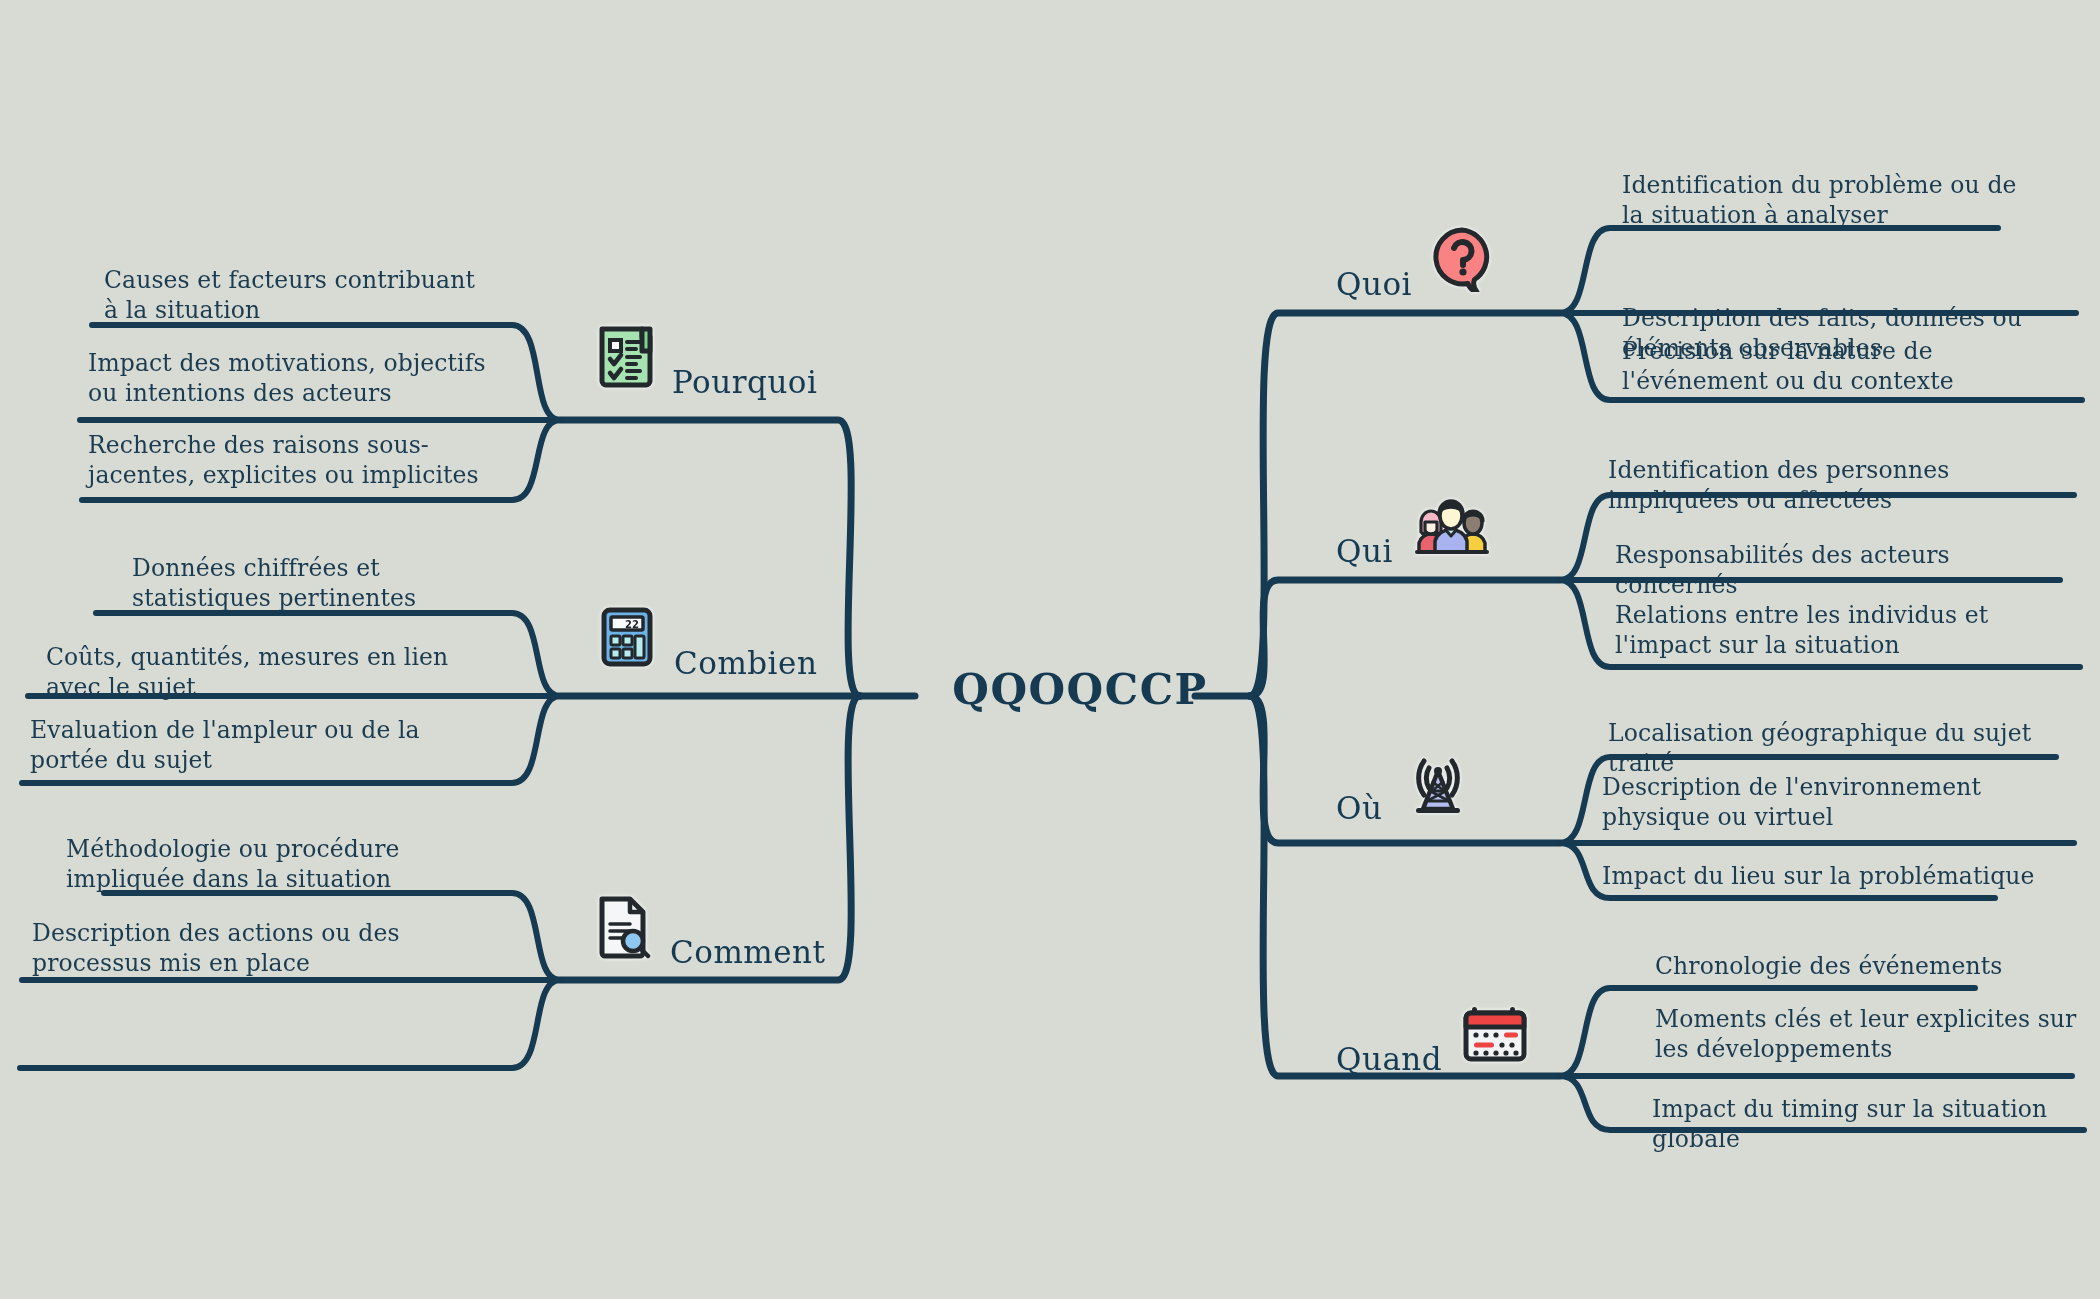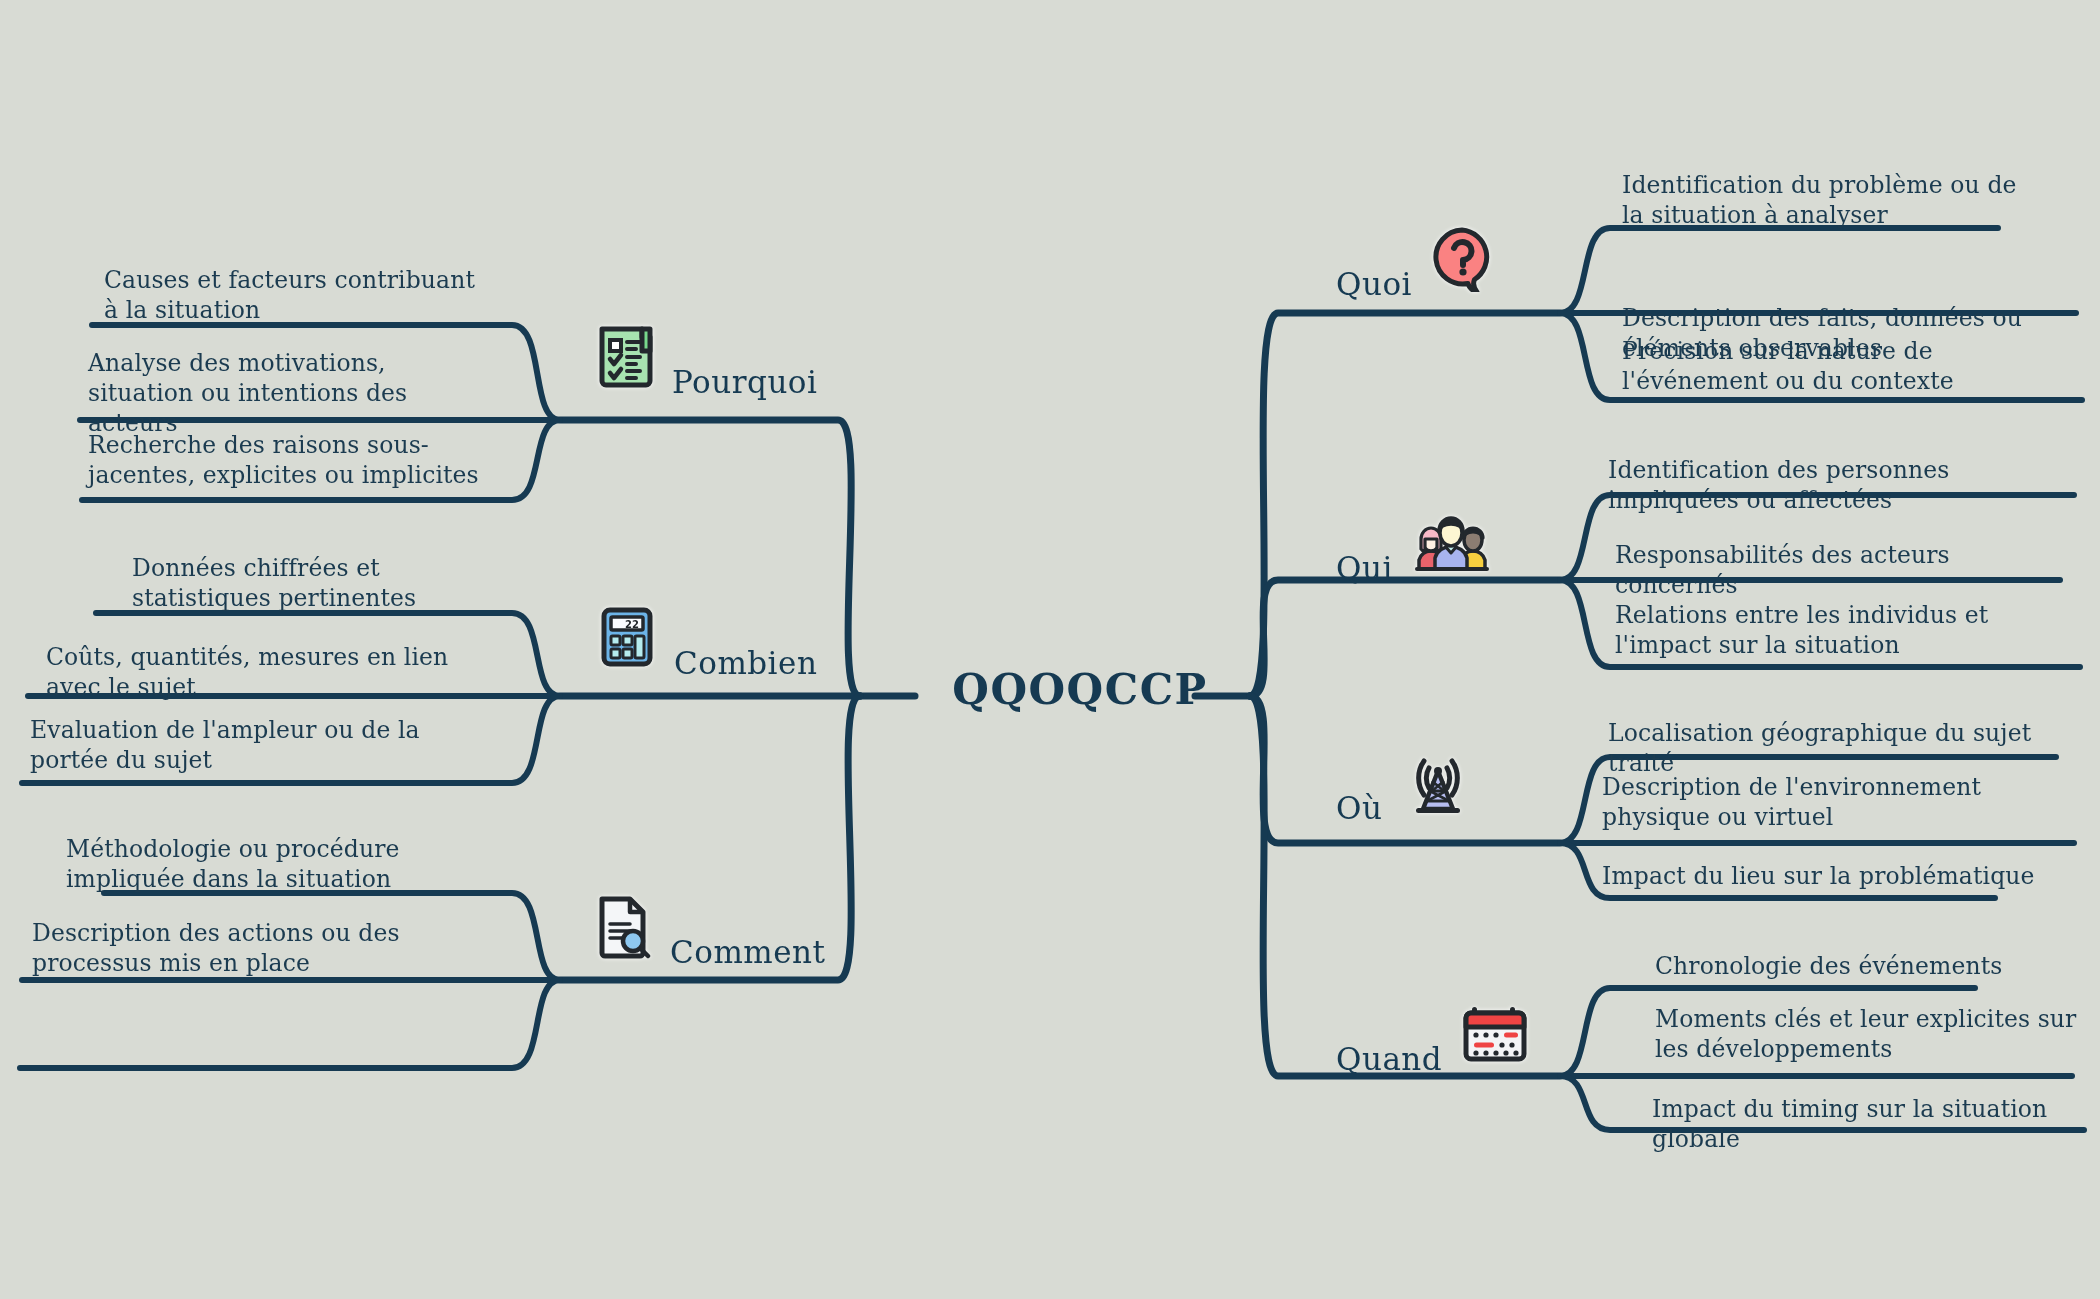--- a/index.html
+++ b/index.html
@@ -167,21 +167,21 @@
     <span class="branch-text">Quoi</span>
     <span class="icon">
       <svg width="70" height="68" viewBox="0 0 70 68">
         <path d="M34 6 a27 27 0 1 0 6 53.5 c1 4 4 7 9 8.5 c-4-5-4-9-2.5-12.5 A27 27 0 0 0 34 6 Z" fill="#fa8282" stroke="#23282d" stroke-width="5" stroke-linejoin="round"></path>
         <path d="M26 24 a9 9 0 1 1 9 12 v5" fill="none" stroke="#23282d" stroke-width="6" stroke-linecap="round" stroke-linejoin="round"></path>
         <circle cx="35" cy="48" r="3.6" fill="#23282d"></circle>
       </svg>
     </span>
   </div>
 
-  <div class="branch-label" style="left:1336px; top:502px;">
+  <div class="branch-label" style="left:1336px; top:485px;">
     <span class="branch-text">Qui</span>
     <span class="icon">
       <svg width="86" height="62" viewBox="0 0 86 62">
 
         <path d="M10 58 v-9 a12 12 0 0 1 12-9 a12 12 0 0 1 12 9 v9 Z" fill="#e8636b" stroke="#23282d" stroke-width="3.5" stroke-linejoin="round"></path>
         <ellipse cx="22" cy="29" rx="9" ry="11" fill="#fdf0e3" stroke="#23282d" stroke-width="3.5"></ellipse>
         <path d="M12 28 a10 11 0 0 1 20 0 v10 a4 4 0 0 1 -4 2 v-12 h-12 v12 a4 4 0 0 1 -4 -2 Z" fill="#f6b8c7" stroke="#23282d" stroke-width="3.2" stroke-linejoin="round"></path>
 
         <path d="M52 58 v-9 a12 12 0 0 1 12-9 a12 12 0 0 1 12 9 v9 Z" fill="#f7cf3f" stroke="#23282d" stroke-width="3.5" stroke-linejoin="round"></path>
         <ellipse cx="64" cy="29" rx="9" ry="11" fill="#8c7d72" stroke="#23282d" stroke-width="3.5"></ellipse>
@@ -234,21 +234,21 @@
         <circle cx="18" cy="54" r="2.6" fill="#23282d"></circle>
         <circle cx="28" cy="54" r="2.6" fill="#23282d"></circle>
         <circle cx="38" cy="54" r="2.6" fill="#23282d"></circle>
         <circle cx="48" cy="54" r="2.6" fill="#23282d"></circle>
         <circle cx="58" cy="54" r="2.6" fill="#23282d"></circle>
       </svg>
     </span>
   </div>
 
   <div class="leaf left" style="left:104px; top:265px; width:390px;">Causes et facteurs contribuant à la situation</div>
-  <div class="leaf left" style="left:88px;  top:348px; width:400px;">Analyse des motivations, situation ou intentions des acteurs</div>
+  <div class="leaf left" style="left:88px;  top:348px; width:400px;">Impact des motivations, objectifs ou intentions des acteurs</div>
   <div class="leaf left" style="left:88px;  top:430px; width:400px;">Recherche des raisons sous-jacentes, explicites ou implicites</div>
 
   <div class="leaf left" style="left:132px; top:553px; width:360px;">Données chiffrées et statistiques pertinentes</div>
   <div class="leaf left" style="left:46px;  top:631px; width:440px;margin-top:11px;">Coûts, quantités, mesures en lien avec le sujet</div>
   <div class="leaf left" style="left:30px;  top:715px; width:450px;">Evaluation de l'ampleur ou de la portée du sujet</div>
 
   <div class="leaf left" style="left:66px;  top:834px; width:410px;">Méthodologie ou procédure impliquée dans la situation</div>
   <div class="leaf left" style="left:32px;  top:918px; width:440px;">Description des actions ou des processus mis en place</div>
 
   <div class="leaf right" style="left:1622px; top:170px; width:400px;">Identification du problème ou de la situation à analyser</div>

